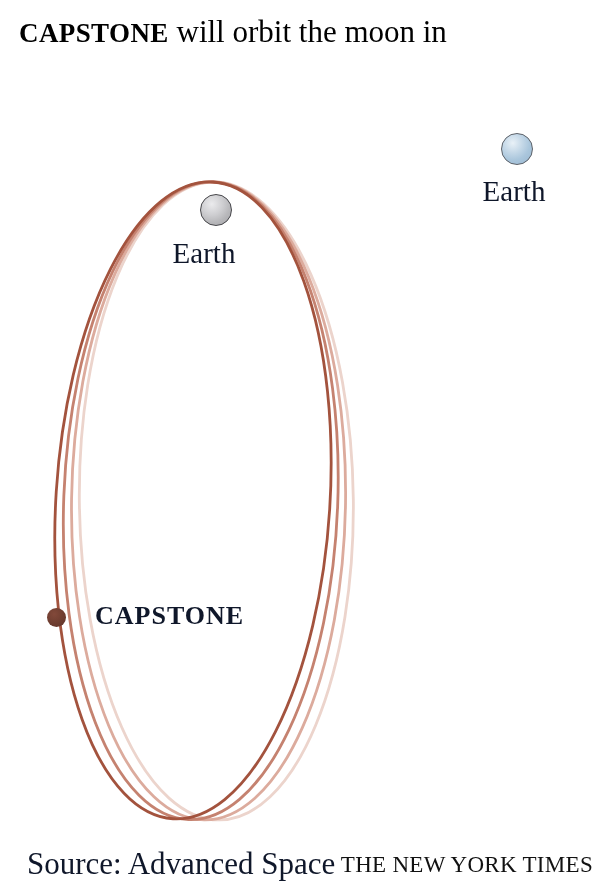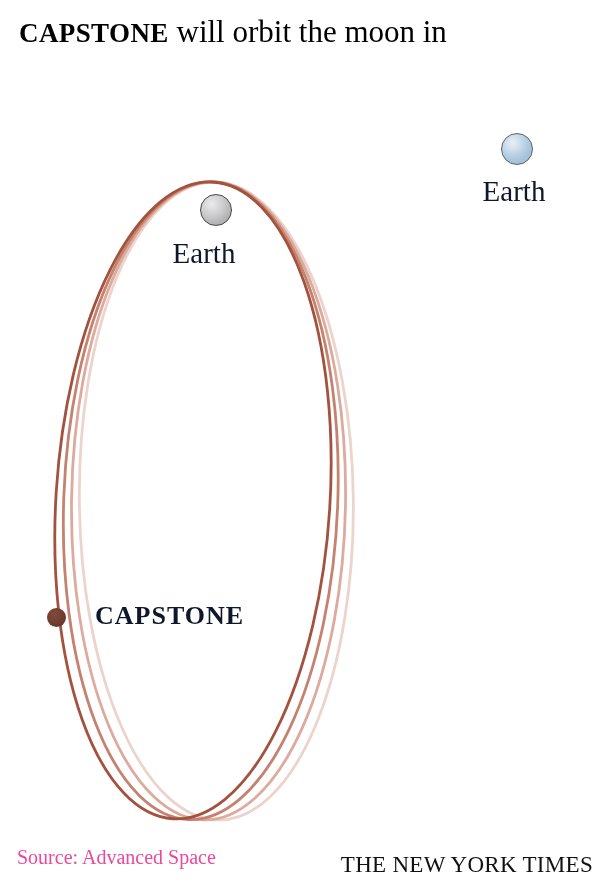--- a/index.html
+++ b/index.html
@@ -88,24 +88,24 @@
     left: 95px;
     top: 601px;
     font-size: 26px;
     font-weight: bold;
     letter-spacing: 1px;
   }
 
   
   .source-line {
     position: absolute;
-    left: 17px;
+    left: 27px;
     top: 846px;
-    font-size: 20px;
-    color: #ec4899;
+    font-size: 31px;
+    color: #0f172a;
     white-space: nowrap;
   }
   .credit-line {
     position: absolute;
     right: 7px;
     top: 852px;
     font-size: 23px;
     letter-spacing: 0.3px;
     color: #111111;
     white-space: nowrap;

